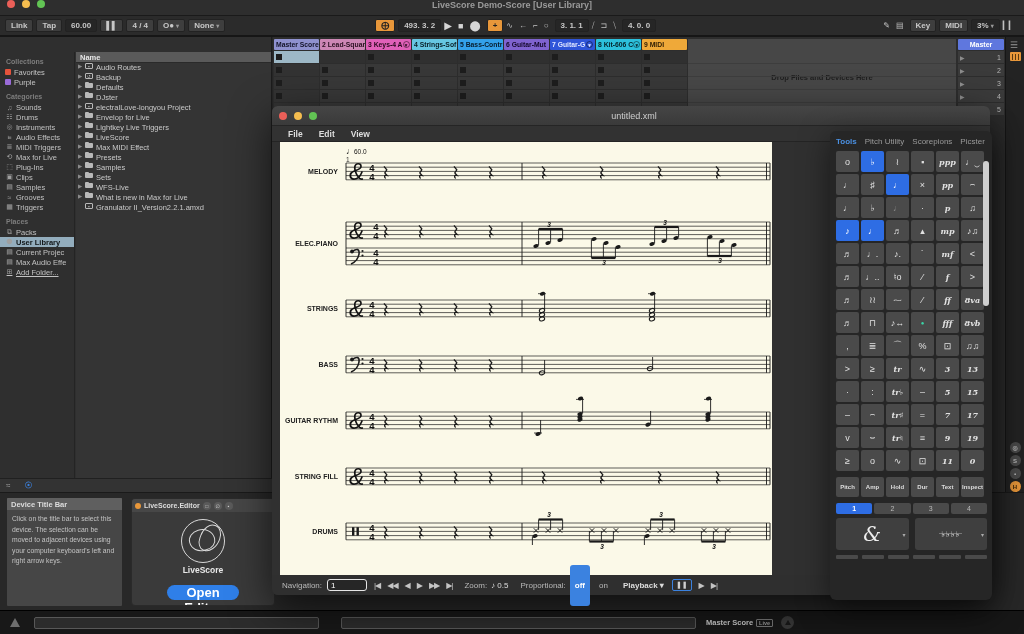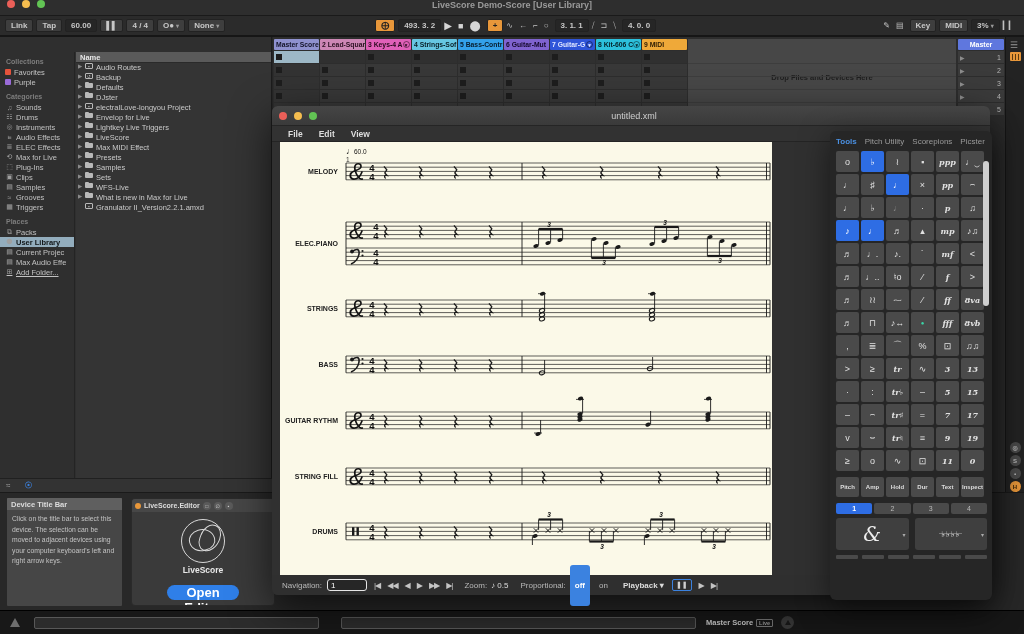--- a/index.html
+++ b/index.html
@@ -249,21 +249,21 @@
         <div class="side-item">
           <span class="sic">◎</span>
           <span>Instruments</span>
         </div>
         <div class="side-item">
           <span class="sic">⫢</span>
           <span>Audio Effects</span>
         </div>
         <div class="side-item">
           <span class="sic">≣</span>
-          <span>ELEC Effects</span>
+          <span>MIDI Triggers</span>
         </div>
         <div class="side-item">
           <span class="sic">⟲</span>
           <span>Max for Live</span>
         </div>
         <div class="side-item">
           <span class="sic">⬚</span>
           <span>Plug-Ins</span>
         </div>
         <div class="side-item">

